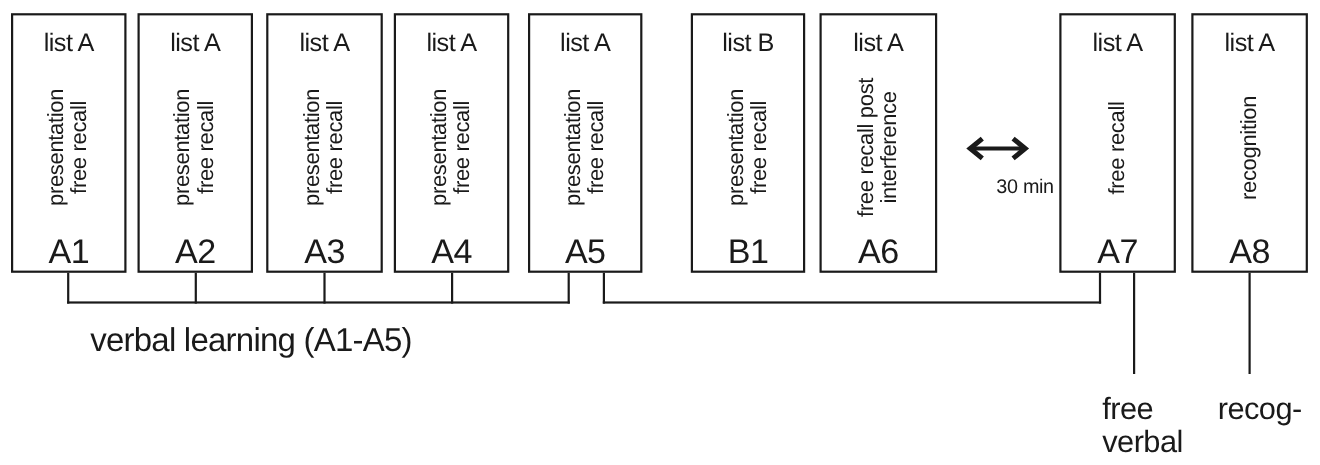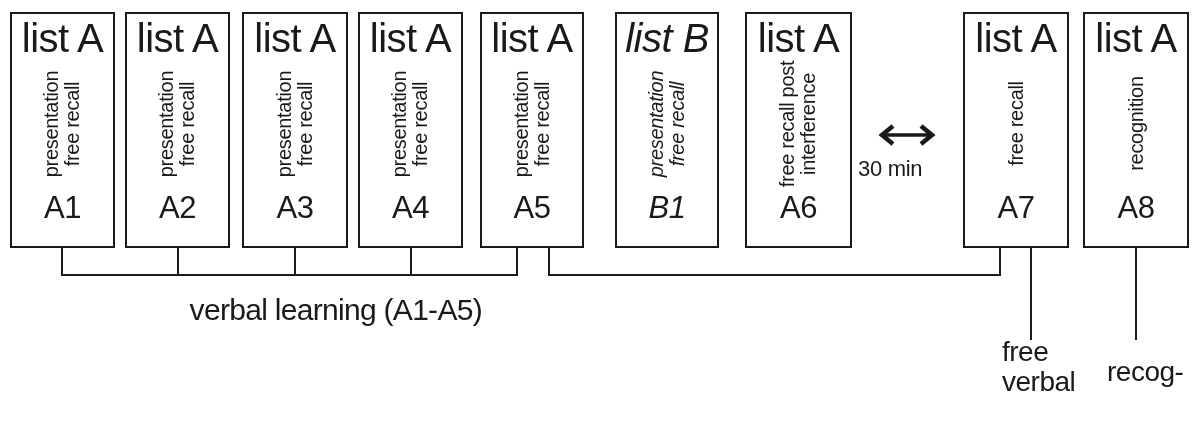--- a/index.html
+++ b/index.html
@@ -16,62 +16,62 @@
   .box {
     position: absolute;
     top: 12px; height: 232px;
     border: 2px solid #1a1a1a;
     background: #ffffff;
     display: flex; flex-direction: column;
     align-items: center; justify-content: space-between;
     box-sizing: content-box;
   }
   .list-label {
-    font-size: 40px; line-height: 36px;
+    font-size: 23px; line-height: 36px;
     padding-top: 6px;
     letter-spacing: -0.5px;
     white-space: nowrap;
   }
   .rot-area {
     flex: 1; width: 100%;
     display: flex; align-items: center; justify-content: center;
     overflow: visible;
   }
   .rot {
     transform: rotate(-90deg);
     white-space: nowrap;
     text-align: center;
     font-size: 20px; line-height: 21px;
     letter-spacing: -0.3px;
   }
   .trial-label {
     font-size: 31px; line-height: 34px;
-    padding-bottom: 21px;
+    padding-bottom: 0;
     letter-spacing: -0.5px;
     white-space: nowrap;
   }
 
   
   .vline { position: absolute; width: 2px; background: #1a1a1a; }
   .hline { position: absolute; height: 2px; background: #1a1a1a; }
 
   
   .measure-label {
     position: absolute;
     width: 400px;
-    text-align: right;
+    text-align: left;
     font-size: 30px; line-height: 34px;
     letter-spacing: -0.7px;
     white-space: nowrap;
   }
   .delay-label {
     position: absolute;
     width: 100px;
-    text-align: left;
-    font-size: 22px; line-height: 24px;
+    text-align: right;
+    font-size: 18px; line-height: 24px;
     letter-spacing: -0.3px;
   }
   .outcome-label {
     position: absolute;
     font-size: 28px; line-height: 30px;
     letter-spacing: -0.5px;
     text-align: left;
     white-space: nowrap;
   }
   .arrow-icon { position: absolute; }
@@ -129,21 +129,21 @@
     <div class="list-label">list A</div>
     <div class="rot-area">
       <div class="rot">
         <div>presentation</div>
         <div>free recall</div>
       </div>
     </div>
     <div class="trial-label">A5</div>
   </div>
 
-  <div class="box" style="left:615px; width:100px;font-style:italic;">
+  <div class="box" style="left:628px; width:100px;">
     <div class="list-label">list B</div>
     <div class="rot-area">
       <div class="rot">
         <div>presentation</div>
         <div>free recall</div>
       </div>
     </div>
     <div class="trial-label">B1</div>
   </div>
 
@@ -195,21 +195,21 @@
   <div class="vline" style="left:548px;  top:248px; height:28px;"></div>
   <div class="vline" style="left:999px;  top:248px; height:28px;"></div>
   <div class="vline" style="left:1030px; top:248px; height:92px;"></div>
   <div class="vline" style="left:1135px; top:248px; height:92px;"></div>
 
   <div class="hline" style="left:61px;  top:274px; width:457px;"></div>
   <div class="hline" style="left:548px; top:274px; width:453px;"></div>
 
   <div class="measure-label" style="left:82px;  top:293px;">verbal learning (A1-A5)</div>
 
-  <div class="outcome-label" style="left:1002px; top:337px;">
+  <div class="outcome-label" style="left:1002px; top:357px;">
     <div>free</div>
     <div>verbal</div>
   </div>
   <div class="outcome-label" style="left:1107px; top:357px;text-align:right;">
     <div>recog-</div>
   </div>
 
 </div>
 
 </body></html>

